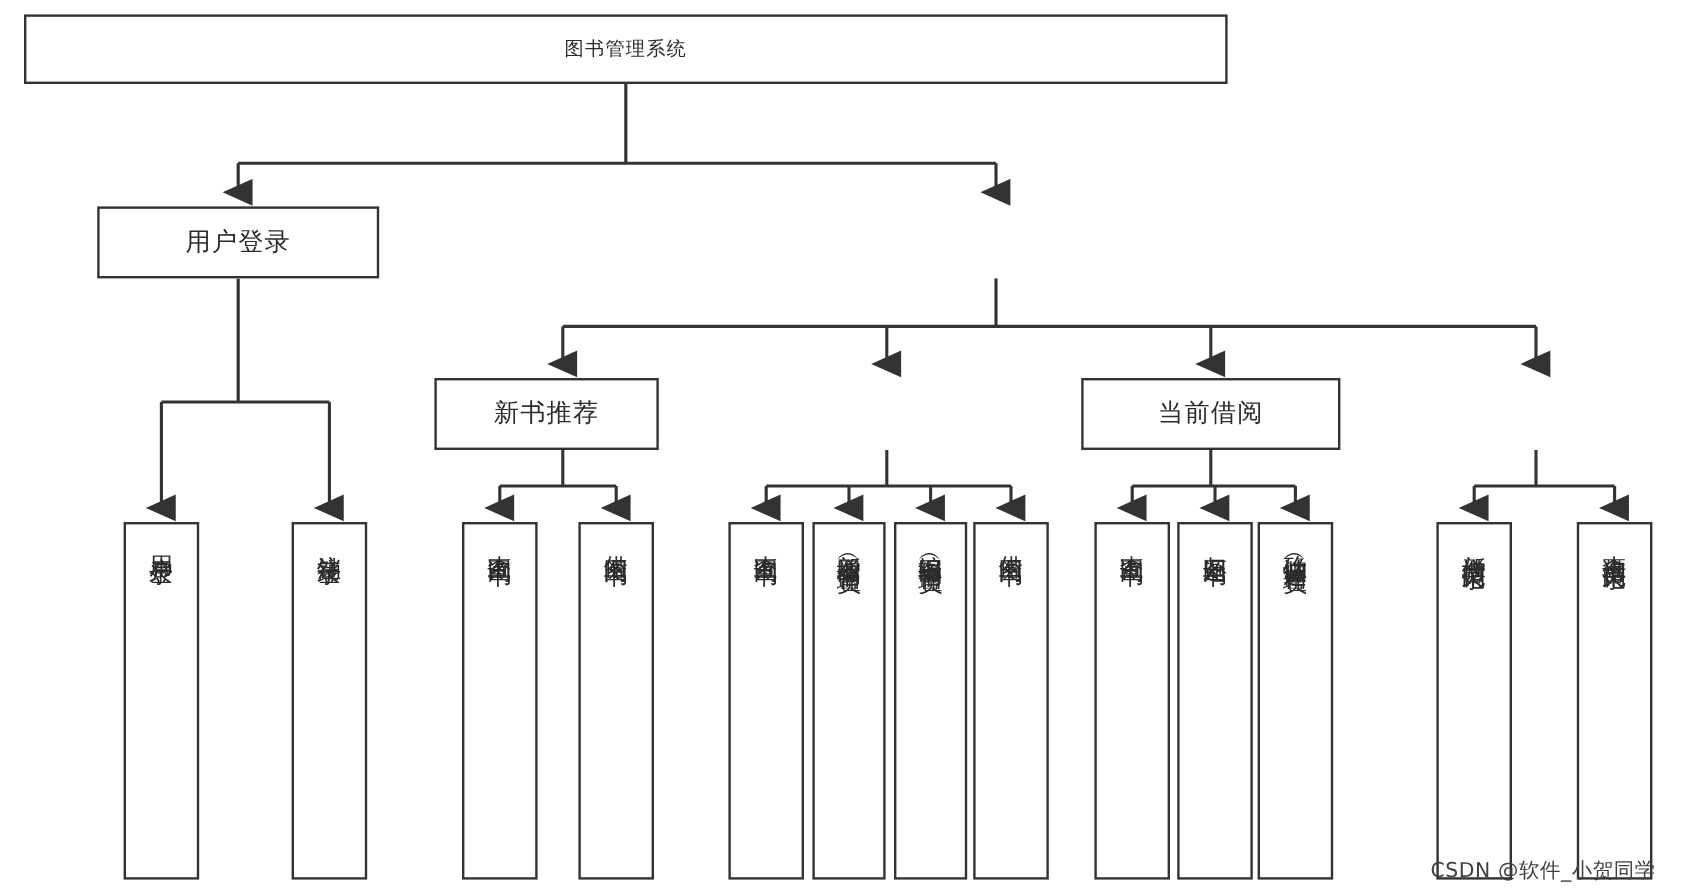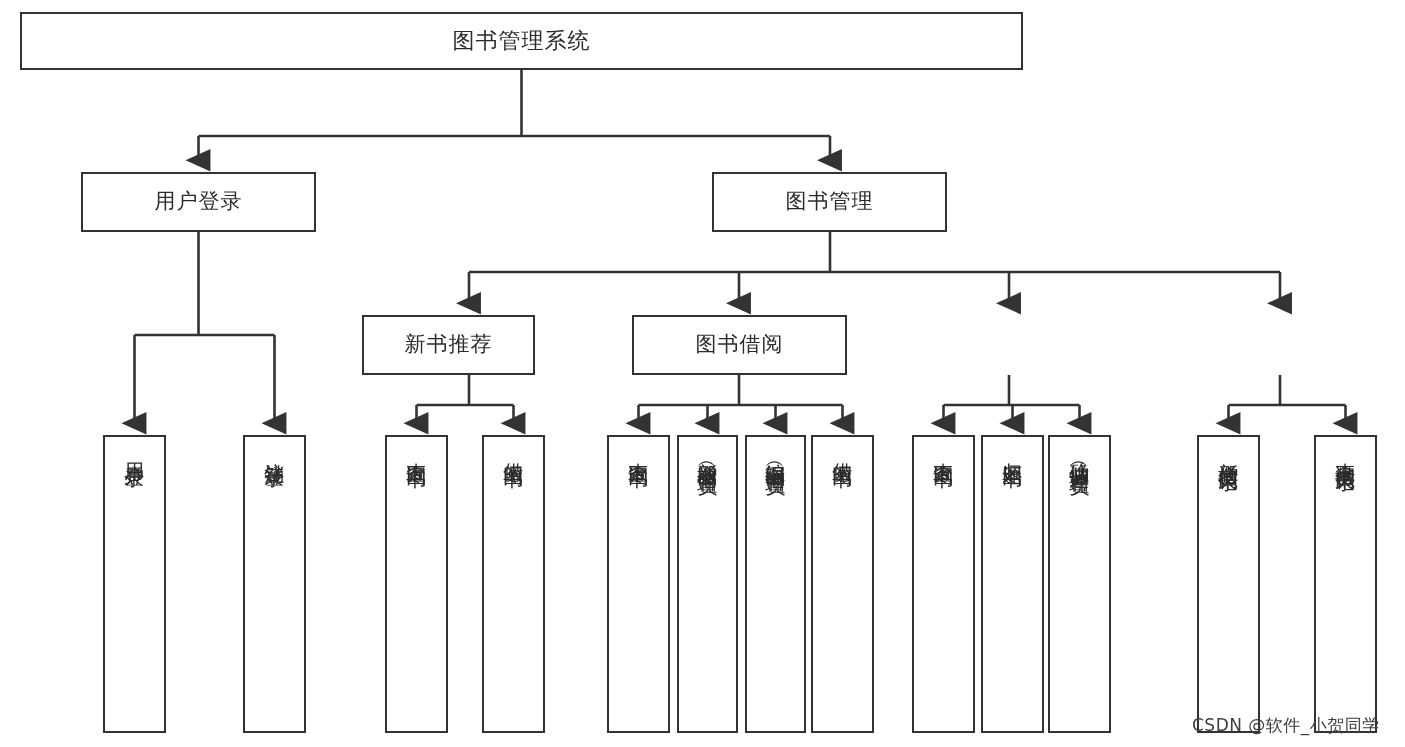--- a/index.html
+++ b/index.html
@@ -35,21 +35,21 @@
     justify-content: center;
     color: #2b2b2b;
     text-align: center;
   }
   .node.horiz {
     font-size: 21px;
     letter-spacing: 1px;
     line-height: 1.2;
   }
   .node.root {
-    font-size: 22px;
+    font-size: 16px;
   }
   .node.leaf {
     align-items: flex-start;
     justify-content: center;
     padding-top: 10px;
   }
   .vtext {
     writing-mode: vertical-rl;
     text-orientation: upright;
     font-size: 20px;
@@ -121,29 +121,26 @@
     </g>
   </svg>
 
   <div class="node horiz root" style="left:20px; top:12px; width:1003px; height:58px;">
     <span>图书管理系统</span>
   </div>
 
   <div class="node horiz" style="left:81px; top:172px; width:235px; height:60px;">
     <span>用户登录</span>
   </div>
-  <div class="node horiz" style="left:712px; top:172px; width:235px; height:60px;">
-    <span>图书管理</span>
-  </div>
 
-  <div class="node horiz" style="left:362px; top:315px; width:173px; height:60px;">
+  <div class="node horiz" style="left:362px; top:315px; width:187px; height:60px;">
     <span>新书推荐</span>
   </div>
-  <div class="node horiz" style="left:632px; top:315px; width:215px; height:60px;">
-    <span>图书借阅</span>
+  <div class="node horiz" style="left:901px; top:315px; width:216px; height:60px;">
+    <span>当前借阅</span>
   </div>
 
   <div class="node leaf" style="left:103px; top:435px; width:63px; height:298px;">
     <span class="vtext">用户登录</span>
   </div>
   <div class="node leaf" style="left:243px; top:435px; width:63px; height:298px;">
     <span class="vtext">注销登录</span>
   </div>
 
   <div class="node leaf" style="left:385px; top:435px; width:63px; height:298px;">

